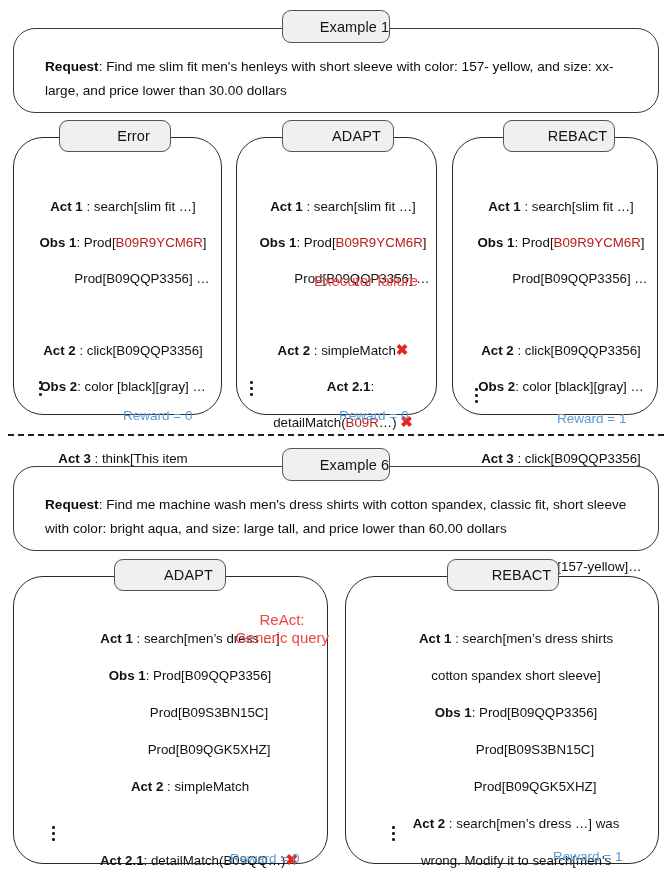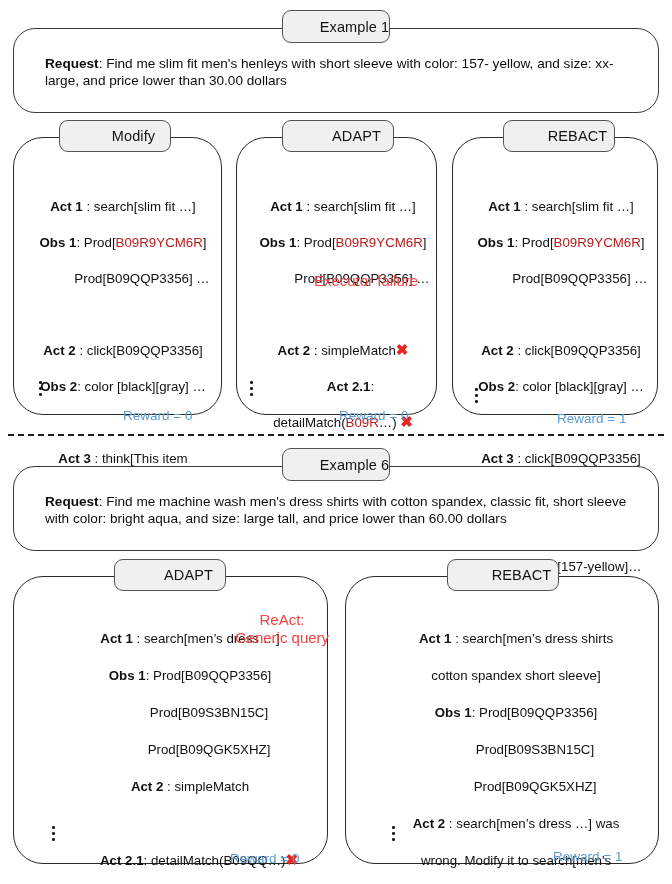--- a/index.html
+++ b/index.html
@@ -39,21 +39,21 @@
     letter-spacing:.1px;
     z-index:5;
     white-space:nowrap;
     padding-left:37px;
   }
 
   
   .request{
     position:absolute;
     font-size:13.6px;
-    line-height:17px;
+    line-height:24px;
     color:#0d0d0d;
   }
   .request b{font-weight:bold;}
 
   
   .trace{
     position:absolute;
     font-size:13.3px;
     line-height:18px;
     color:#111111;
@@ -101,21 +101,21 @@
 <div class="box" style="left:13px;top:28px;width:646px;height:85px;"></div>
 <div class="tab" style="left:282px;top:10px;width:108px;height:33px;">
   <span>Example 1</span>
 </div>
 <div class="request" style="left:45px;top:55px;width:594px;">
   <b>Request</b><span>: Find me slim fit men's henleys with short sleeve with color: 157- yellow, and size: xx-large, and price lower than 30.00 dollars</span>
 </div>
 
 <div class="panel" style="left:13px;top:137px;width:209px;height:278px;"></div>
 <div class="tab" style="left:59px;top:120px;width:112px;height:32px;">
-  <span>Modify</span>
+  <span>Error</span>
 </div>
 <div class="trace" style="left:30px;top:180px;width:186px;">
 <span class="b">Act 1</span> : search[slim fit …]<br>
 <span class="b">Obs 1</span>: Prod[<span class="grn">B09R9YCM6R</span>]<br>
 <span style="display:inline-block;width:38px;"></span>Prod[B09QQP3356] …<br>
 <br>
 <span class="b">Act 2</span> : click[B09QQP3356]<br>
 <span class="b">Obs 2</span>: color [black][gray] …<br>
 <br>
 <span class="b">Act 3</span> : think[This item<br>

